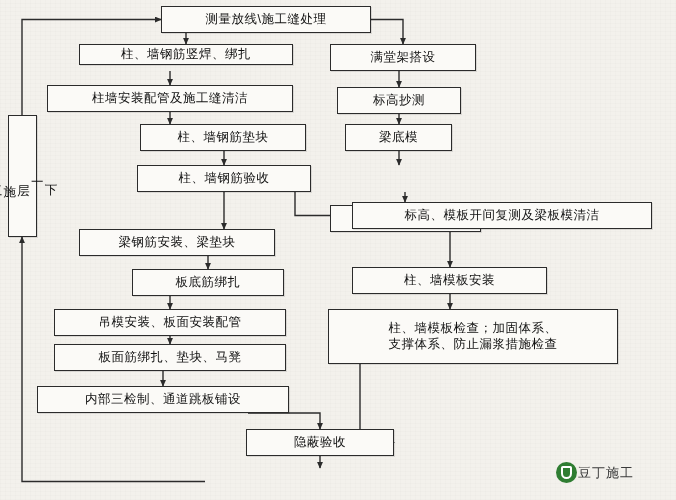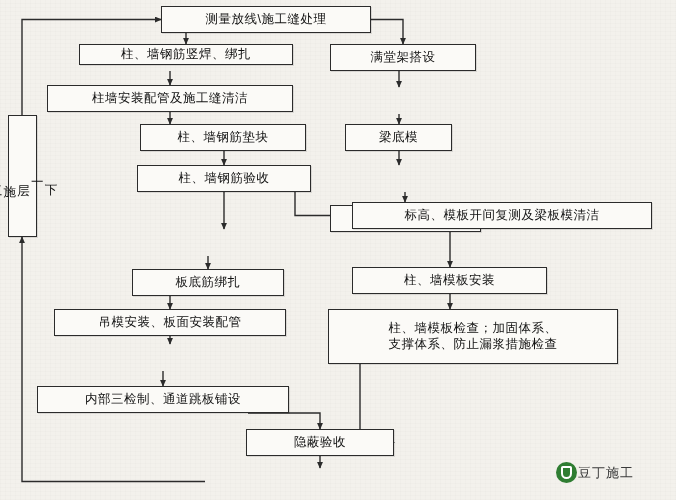--- a/index.html
+++ b/index.html
@@ -147,20 +147,23 @@
   </div>
   <div class="node" style="left:79px; top:44px; width:214px; height:21px;">
     <span>柱、墙钢筋竖焊、绑扎</span>
   </div>
   <div class="node" style="left:330px; top:44px; width:146px; height:27px;">
     <span>满堂架搭设</span>
   </div>
   <div class="node" style="left:47px; top:85px; width:246px; height:27px;">
     <span>柱墙安装配管及施工缝清洁</span>
   </div>
+  <div class="node" style="left:337px; top:87px; width:124px; height:27px;">
+    <span>标高抄测</span>
+  </div>
   <div class="node" style="left:140px; top:124px; width:166px; height:27px;">
     <span>柱、墙钢筋垫块</span>
   </div>
   <div class="node" style="left:345px; top:124px; width:107px; height:27px;">
     <span>梁底模</span>
   </div>
   <div class="node" style="left:137px; top:165px; width:174px; height:27px;">
     <span>柱、墙钢筋验收</span>
   </div>
   <div class="node" style="left:330px; top:165px; width:151px; height:27px;margin-top:40px;">
@@ -169,33 +172,39 @@
   <div class="node vertical" style="left:8px; top:115px; width:29px; height:122px;">
     <span>下
 一
 层
 施
 工</span>
   </div>
   <div class="node" style="left:352px; top:202px; width:300px; height:27px;">
     <span>标高、模板开间复测及梁板模清洁</span>
   </div>
+  <div class="node" style="left:79px; top:229px; width:196px; height:27px;">
+    <span>梁钢筋安装、梁垫块</span>
+  </div>
   <div class="node" style="left:132px; top:269px; width:152px; height:27px;">
     <span>板底筋绑扎</span>
   </div>
   <div class="node" style="left:352px; top:267px; width:195px; height:27px;">
     <span>柱、墙模板安装</span>
   </div>
   <div class="node" style="left:54px; top:309px; width:232px; height:27px;">
     <span>吊模安装、板面安装配管</span>
   </div>
   <div class="node" style="left:328px; top:309px; width:290px; height:55px;">
     <span>柱、墙模板检查；加固体系、
 支撑体系、防止漏浆措施检查</span>
   </div>
+  <div class="node" style="left:54px; top:344px; width:232px; height:27px;">
+    <span>板面筋绑扎、垫块、马凳</span>
+  </div>
   <div class="node" style="left:37px; top:386px; width:252px; height:27px;">
     <span>内部三检制、通道跳板铺设</span>
   </div>
   <div class="node" style="left:246px; top:429px; width:148px; height:27px;">
     <span>隐蔽验收</span>
   </div>
 
   <div class="brand" style="left:556px; top:462px;">
     <span class="brand-logo"></span>
     <span class="brand-text">豆丁施工</span>

